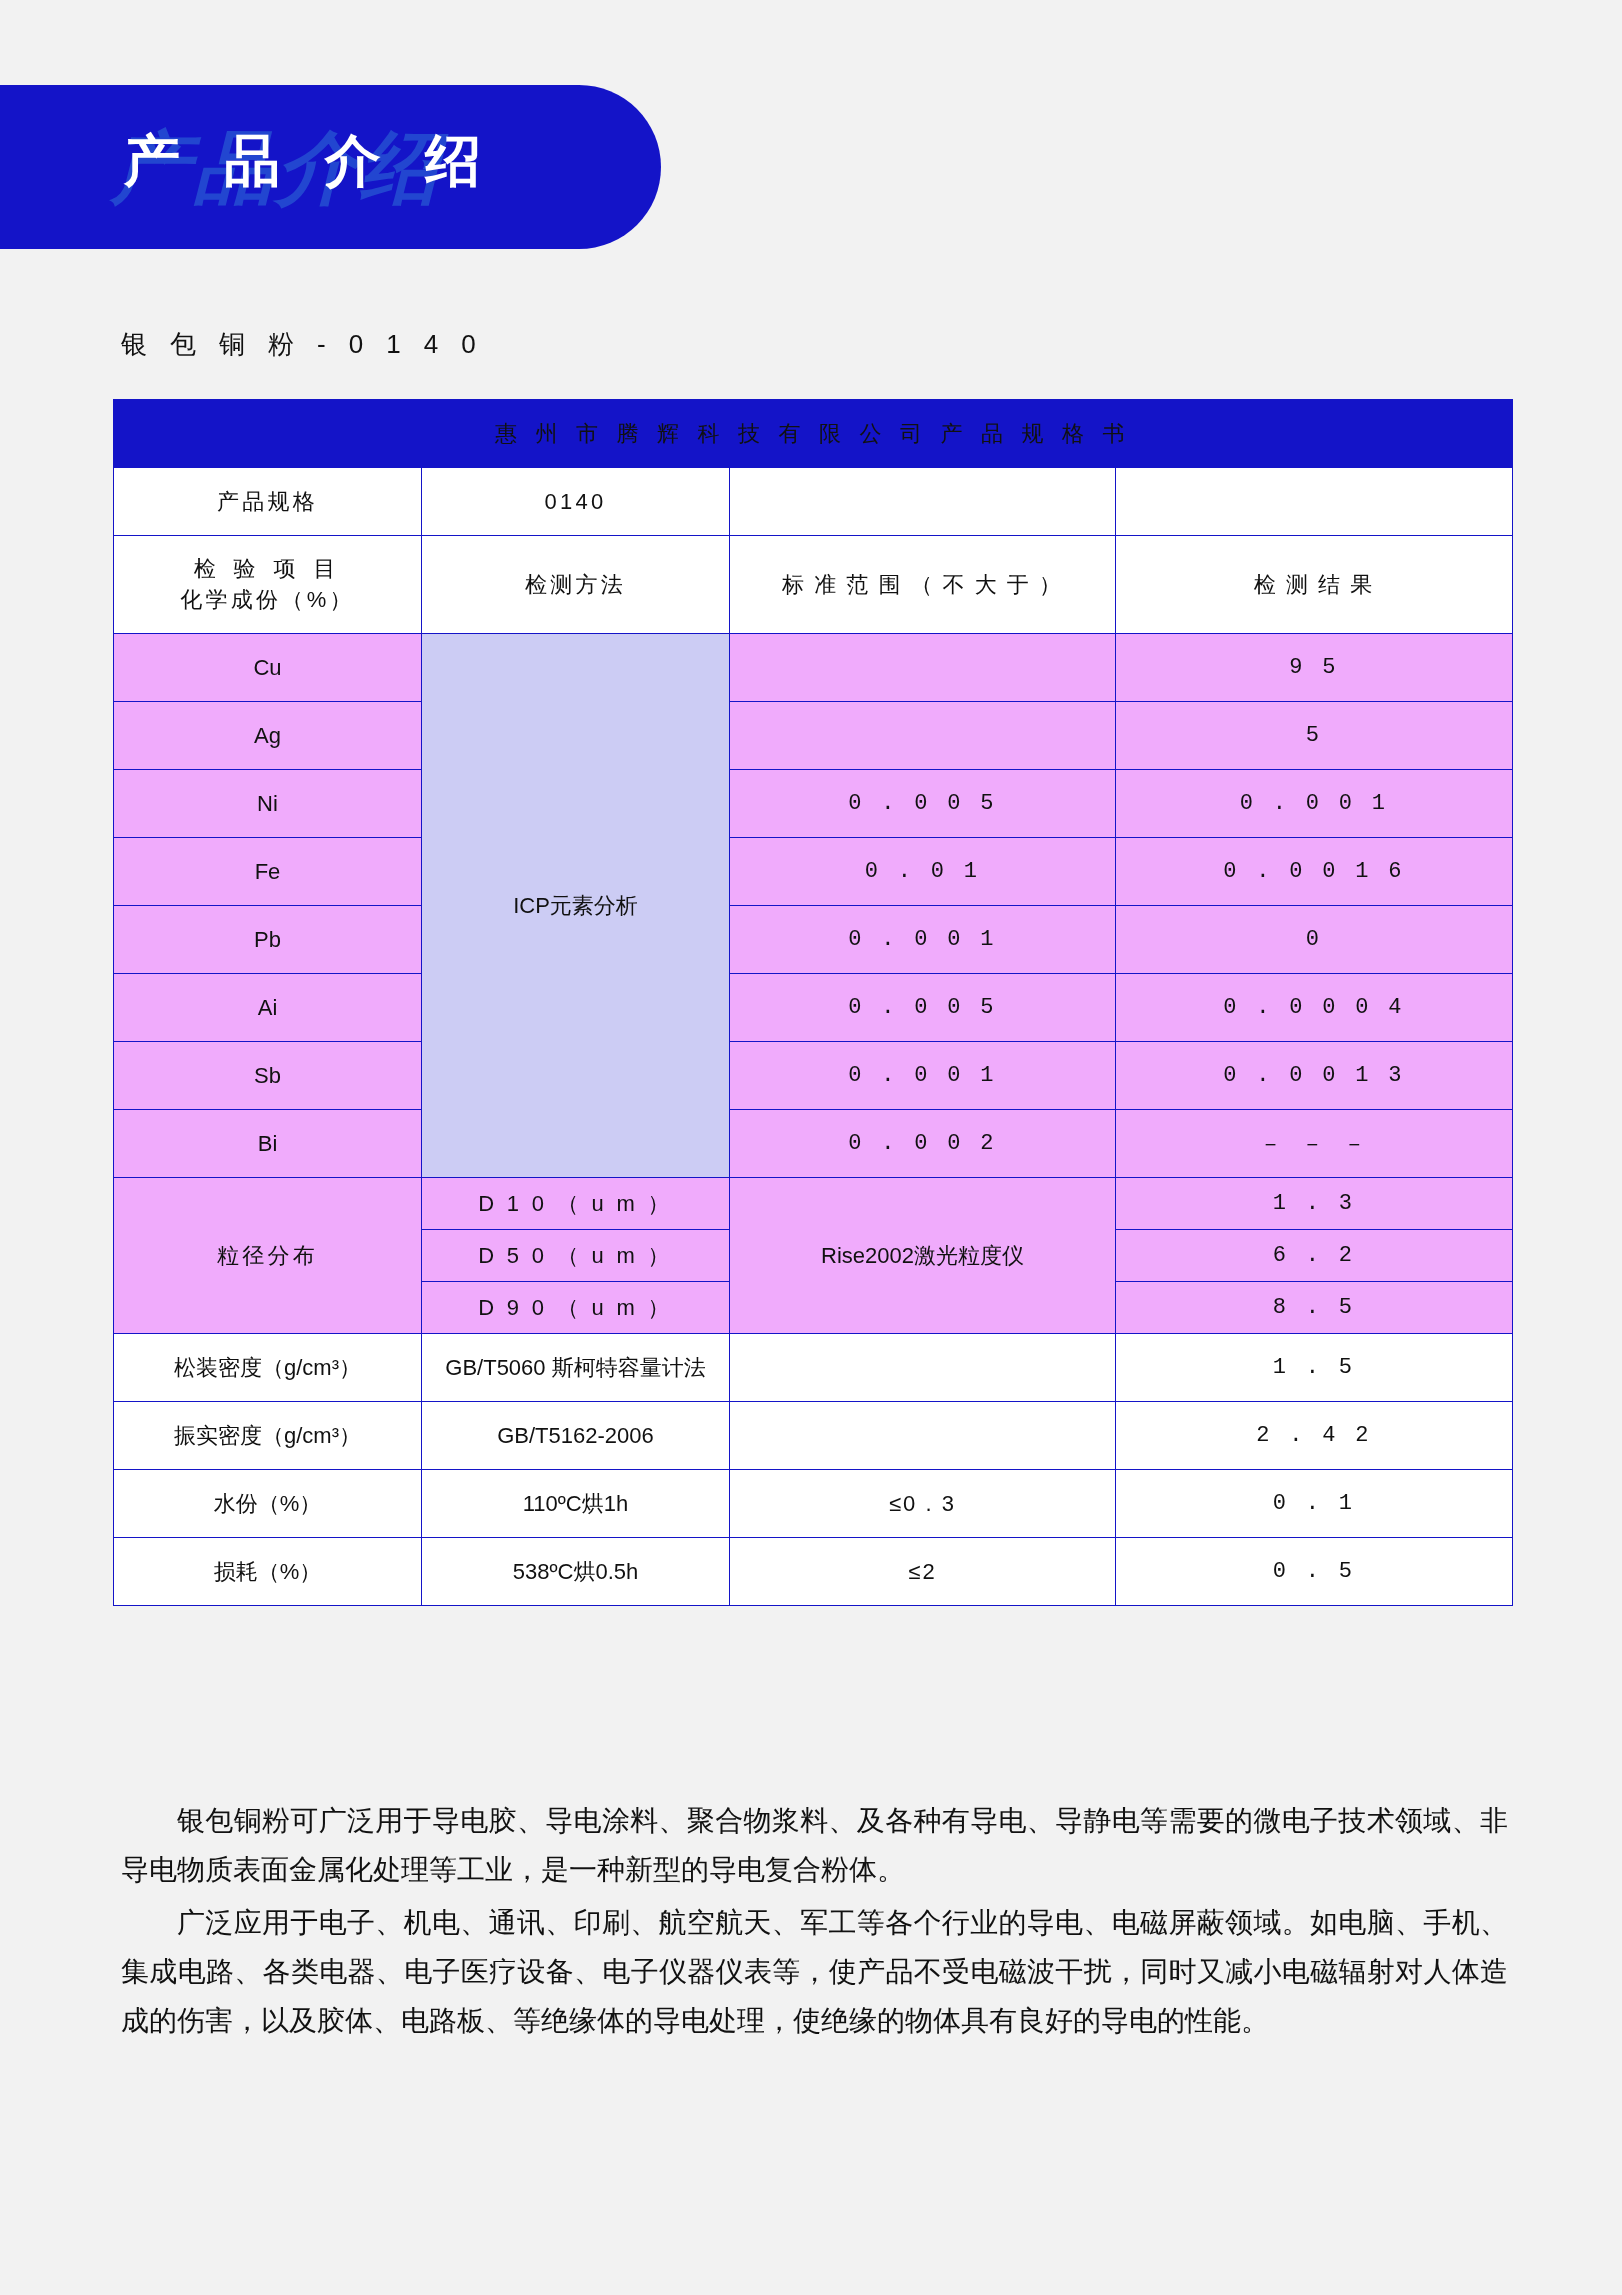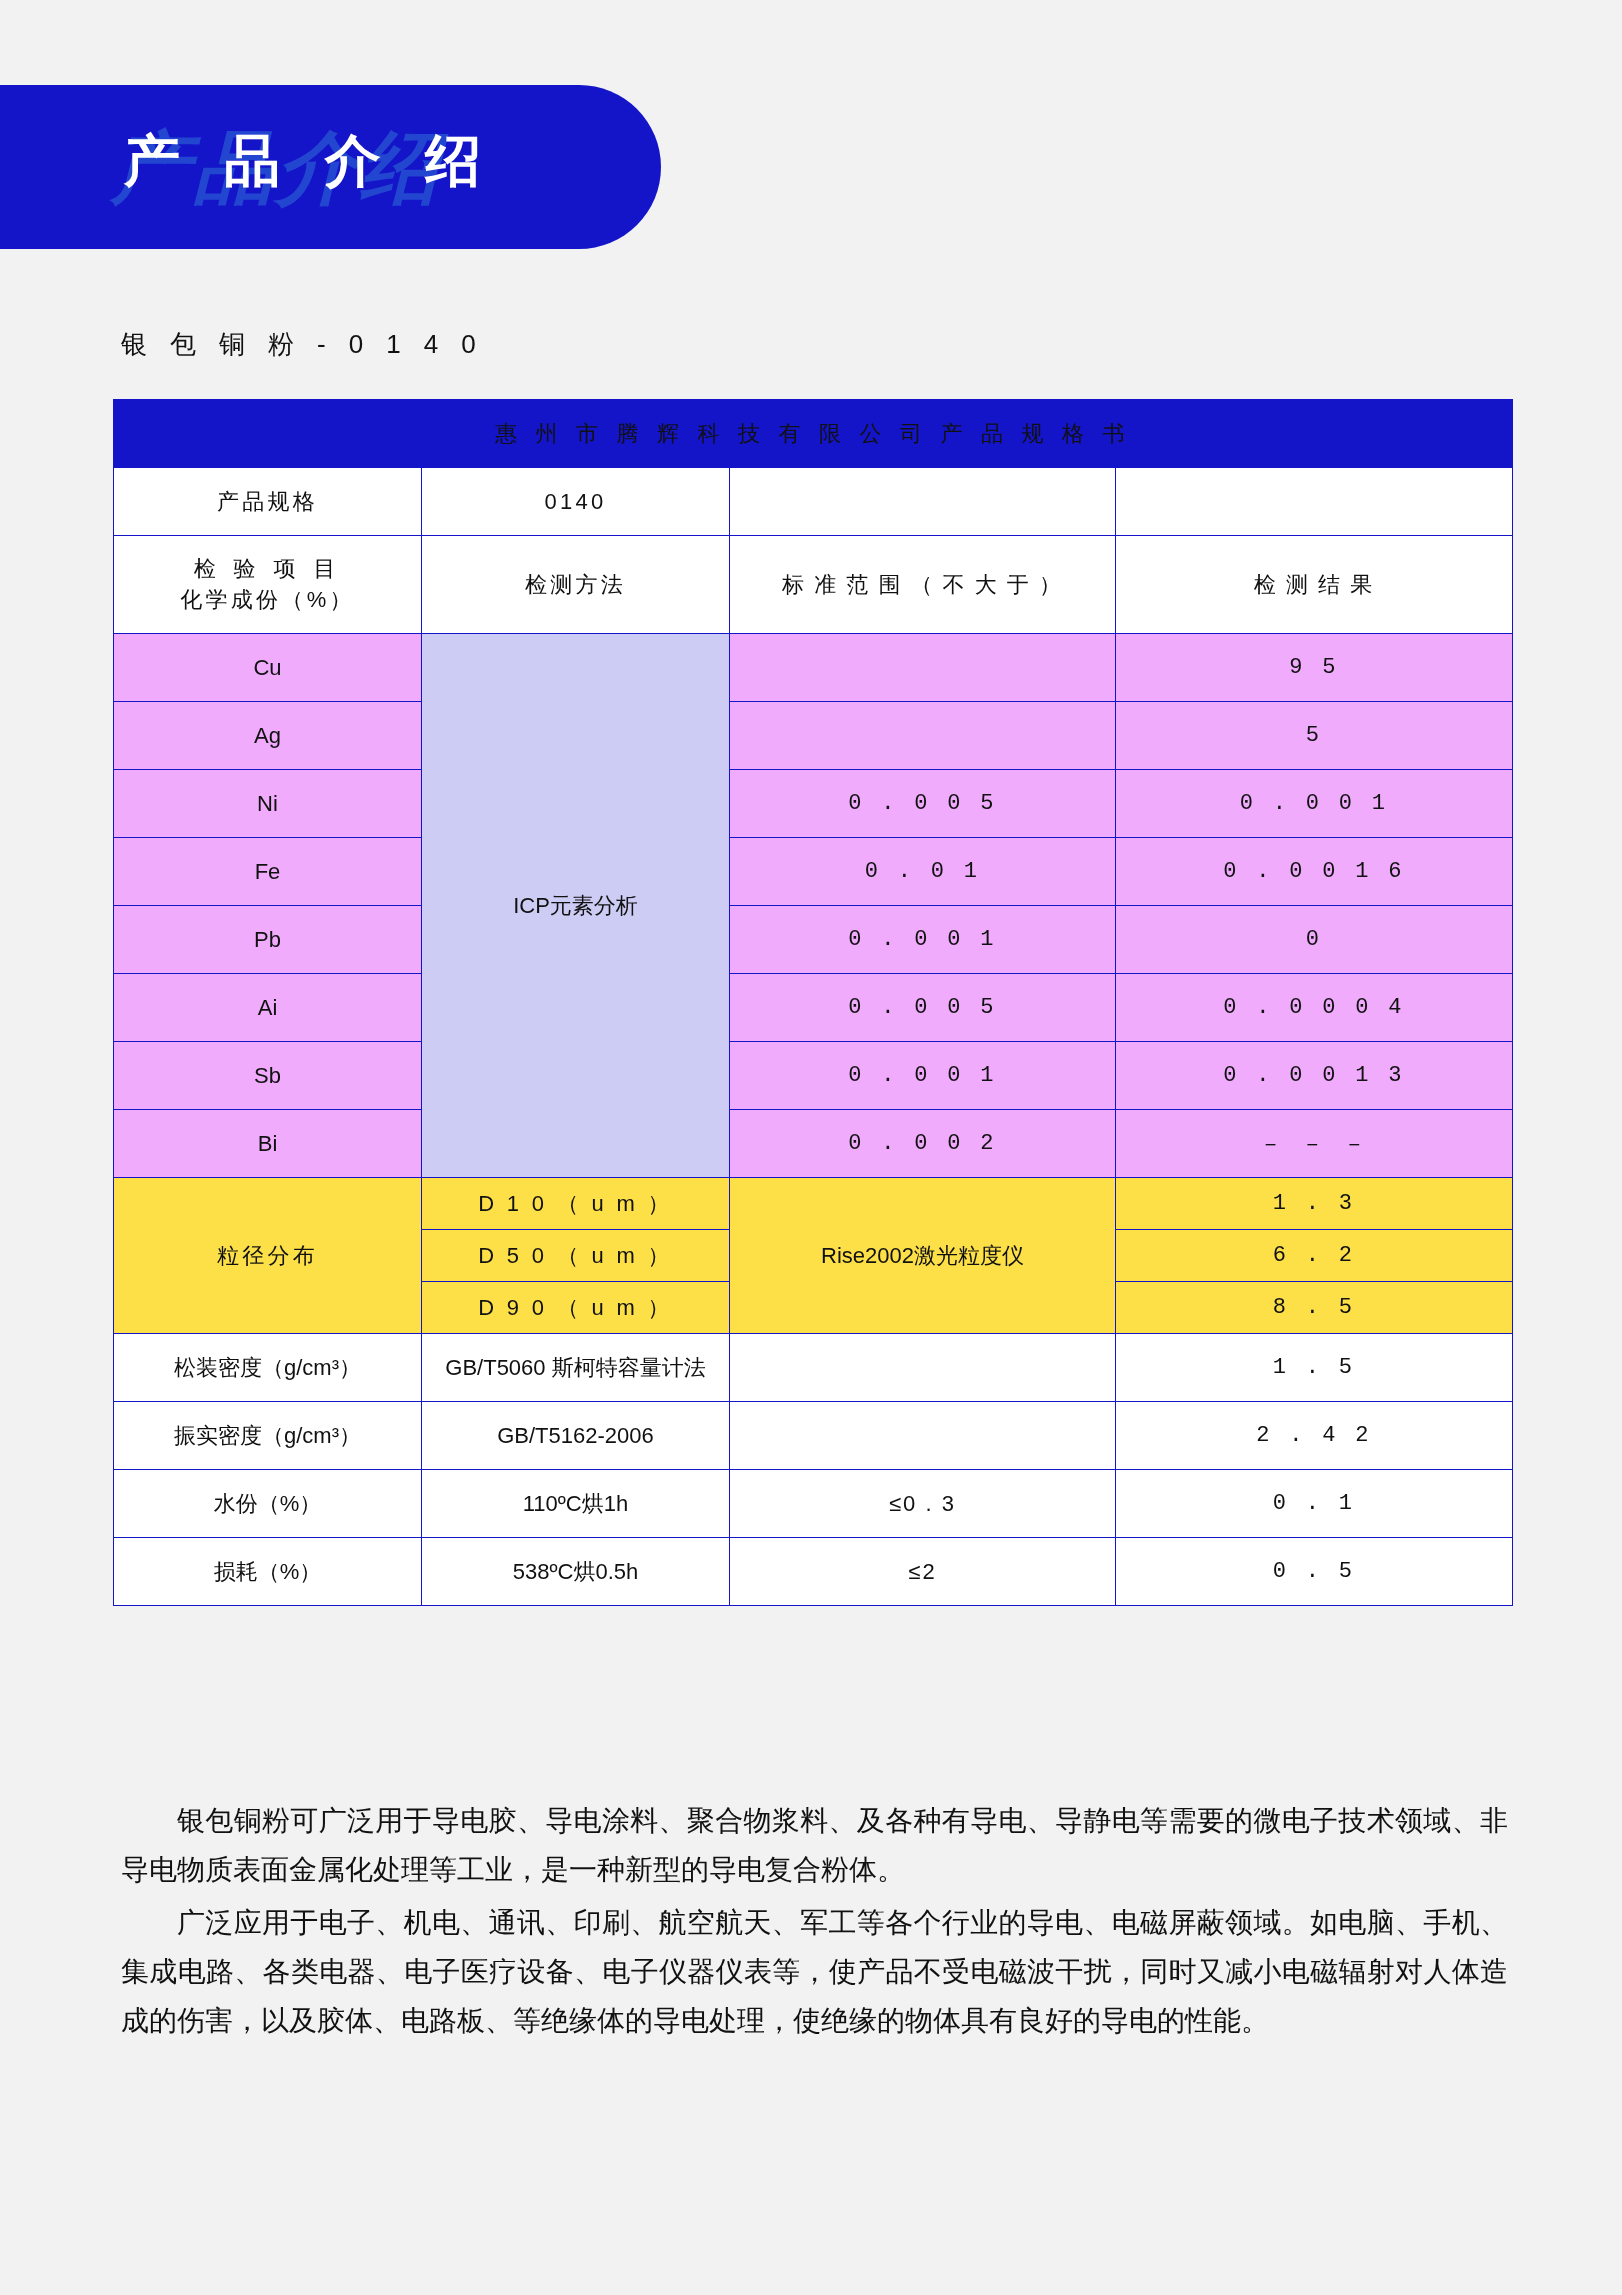--- a/index.html
+++ b/index.html
@@ -93,21 +93,21 @@
   .title-row td {
     background: #1414c8;
     color: #ffffff;
     font-size: 35px;
     letter-spacing: 6.5px;
     font-weight: bold;
     height: 124px;
     font-family: "Liberation Serif", serif;
   }
   .lav { background: #f0abfc; }
-  .gray { background: #fde047; }
+  .gray { background: #f0abfc; }
   .white { background: #ffffff; }
   .sp-wide { letter-spacing: 5.9px; }
   .sp-mid { letter-spacing: 3.3px; }
   .sp-small { letter-spacing: 2px; }
   .icp-cell {
     font-size: 23.6px;
     background: #ccccf4;
   }
   .val { letter-spacing: 3.3px; font-family: Liberation Mono, monospace; }
 

